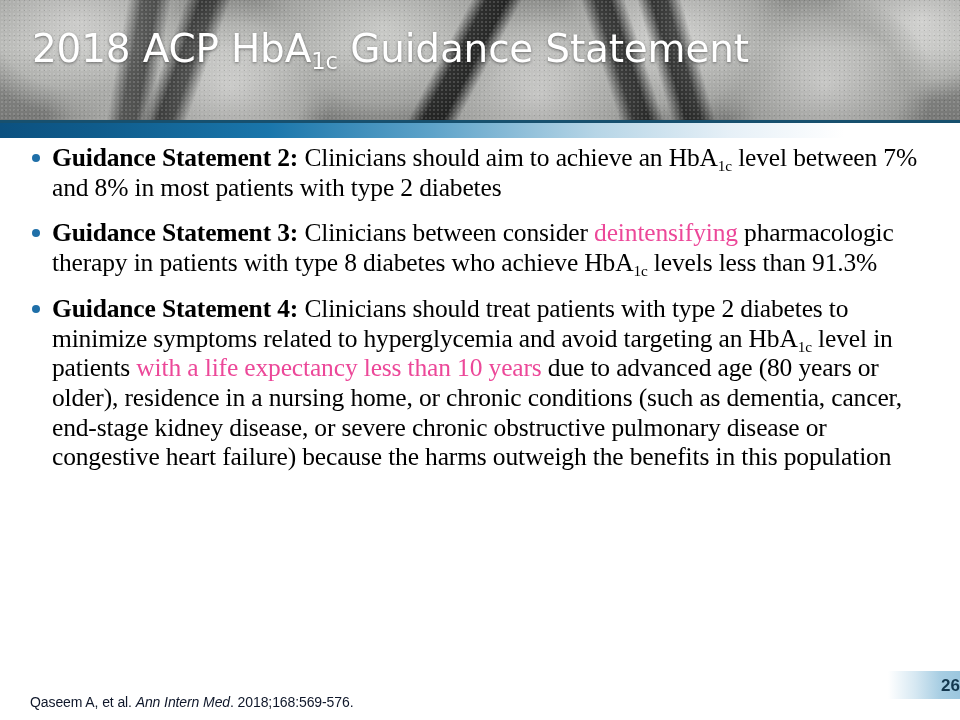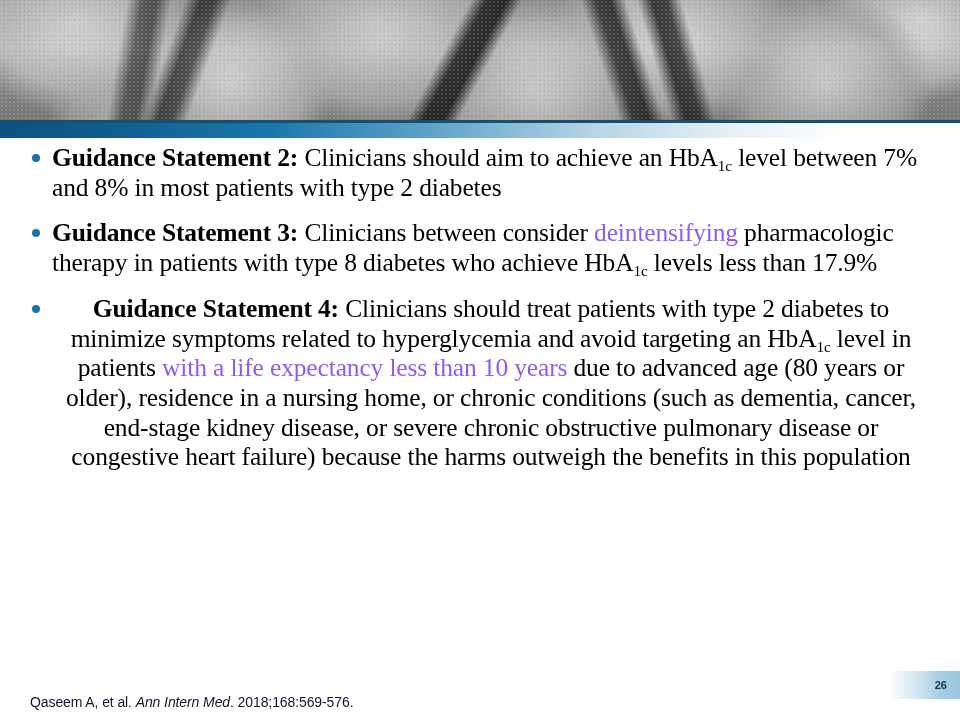--- a/index.html
+++ b/index.html
@@ -142,36 +142,35 @@
     padding-left: 28px;
     margin-bottom: 16px;
     color: #000000;
     font-family: Liberation Serif, serif;
     font-size: 25.5px;
     line-height: 1.165;
     letter-spacing: -0.15px;
   }
   ul.bullets > li:last-child {
     margin-bottom: 0;
-    text-align: center;
   }
   ul.bullets > li .dot {
     position: absolute;
     left: 8px;
     top: 11px;
     width: 8px;
     height: 8px;
     border-radius: 50%;
     background: #1f6fa8;
   }
   .lead {
     font-weight: bold;
   }
   .hl {
-    color: #8b5cf6;
+    color: #ec4899;
   }
   .sub {
     font-size: 0.60em;
     vertical-align: baseline;
     position: relative;
     top: 0.33em;
   }
 
   
   .citation {
@@ -199,46 +198,47 @@
       rgba(255,255,255,1) 0%,
       rgba(214,232,242,1) 38%,
       rgba(168,206,227,1) 72%,
       rgba(155,198,222,1) 100%);
     display: flex;
     align-items: center;
     justify-content: flex-end;
   }
   .page-badge .num {
     font-family: "Liberation Sans", sans-serif;
-    font-size: 11px;
+    font-size: 17px;
     font-weight: bold;
     color: #14384f;
-    padding-right: 13px;
+    padding-right: 0;
     line-height: 1;
   }
 </style>
 </head>
 <body>
 
 <div class="slide">
 
   <div class="banner">
     <div class="banner-photo"></div>
     <div class="banner-grain"></div>
     <div class="banner-shade"></div>
   </div>
 
+  <h1 class="slide-title"><span>2018 ACP HbA</span><sub>1c</sub><span> Guidance Statement</span></h1>
 
   <div class="rule-thin"></div>
   <div class="rule-band"></div>
 
   <div class="body-area">
     <ul class="bullets" id="bullet-list">
         <li><span class="dot"></span><span class="lead">Guidance Statement 2:</span><span> Clinicians should aim to achieve an HbA</span><span class="sub">1c</span><span> level between 7% and 8% in most patients with type 2 diabetes</span></li>
-        <li><span class="dot"></span><span class="lead">Guidance Statement 3:</span><span> Clinicians between consider </span><span class="hl">deintensifying</span><span> pharmacologic therapy in patients with type 8 diabetes who achieve HbA</span><span class="sub">1c</span><span> levels less than 17.9%</span></li>
+        <li><span class="dot"></span><span class="lead">Guidance Statement 3:</span><span> Clinicians between consider </span><span class="hl">deintensifying</span><span> pharmacologic therapy in patients with type 8 diabetes who achieve HbA</span><span class="sub">1c</span><span> levels less than 91.3%</span></li>
         <li><span class="dot"></span><span class="lead">Guidance Statement 4:</span><span> Clinicians should treat patients with type 2 diabetes to minimize symptoms related to hyperglycemia and avoid targeting an HbA</span><span class="sub">1c</span><span> level in patients </span><span class="hl">with a life expectancy less than 10 years</span><span> due to advanced age (80 years or older), residence in a nursing home, or chronic conditions (such as dementia, cancer, end-stage kidney disease, or severe chronic obstructive pulmonary disease or congestive heart failure) because the harms outweigh the benefits in this population</span></li>
       </ul>
   </div>
 
   <p class="citation"><span>Qaseem A, et al. </span><em>Ann Intern Med</em><span>. 2018;168:569-576.</span></p>
 
   <div class="page-badge">
     <span class="num">26</span>
   </div>
 

